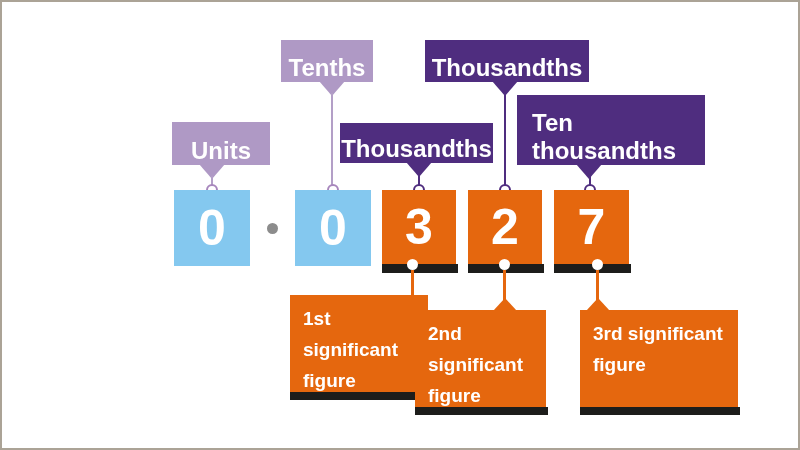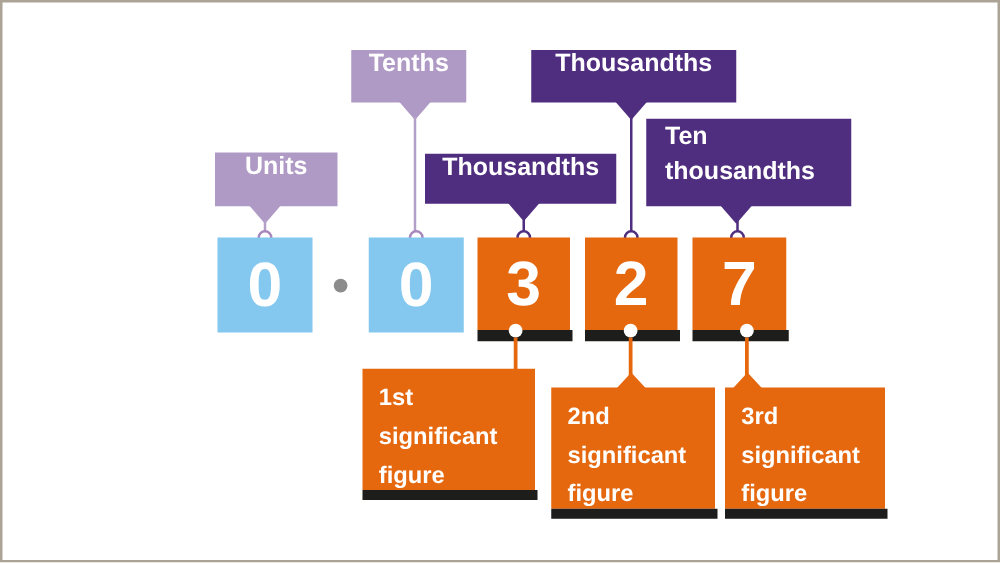--- a/index.html
+++ b/index.html
@@ -3,22 +3,22 @@
 <meta charset="utf-8">
 <style>
   html,body{margin:0;padding:0;background:#fff;}
   .canvas{
     position:relative;width:800px;height:450px;box-sizing:border-box;
     background:#ffffff;border:2px solid #aba396;overflow:hidden;
     font-family:"Liberation Sans","DejaVu Sans",sans-serif;
   }
   
   .callout{
-    position:absolute;display:flex;align-items:flex-start;justify-content:center;
-    color:#fff;font-weight:bold;font-size:20px;box-sizing:border-box;
+    position:absolute;display:flex;align-items:flex-end;justify-content:center;
+    color:#fff;font-weight:bold;font-size:24px;box-sizing:border-box;
   }
   .callout.light{background:#af99c5;}
   .callout.dark{background:#4f2d7f;}
   .callout.left-text{justify-content:flex-start;text-align:left;padding-left:15px;line-height:28px;}
   
   .tail-down{position:absolute;width:0;height:0;border-left:13px solid transparent;border-right:13px solid transparent;}
   .tail-down.light{border-top:15px solid #af99c5;}
   .tail-down.dark{border-top:15px solid #4f2d7f;}
   .tail-up{position:absolute;width:0;height:0;border-left:12px solid transparent;border-right:12px solid transparent;border-bottom:13px solid #e5670e;}
   
@@ -75,21 +75,21 @@
   <div class="vline dark" style="left:416px;top:172px;height:12px"></div>
   <div class="node dark" style="left:411px;top:182px"></div>
 
   <div class="callout dark" style="left:423px;top:38px;width:164px;height:42px">
     <span>Thousandths</span>
   </div>
   <div class="tail-down dark" style="left:490px;top:79px"></div>
   <div class="vline dark" style="left:502px;top:91px;height:93px"></div>
   <div class="node dark" style="left:497px;top:182px"></div>
 
-  <div class="callout dark left-text" style="left:515px;top:93px;width:164px;height:70px">
+  <div class="callout dark left-text" style="left:515px;top:93px;width:188px;height:70px">
     <span>Ten thousandths</span>
   </div>
   <div class="tail-down dark" style="left:574px;top:162px"></div>
   <div class="vline dark" style="left:587px;top:174px;height:10px"></div>
   <div class="node dark" style="left:582px;top:182px"></div>
 
   <div class="digit blue" style="left:172px;top:188px;width:76px;height:76px">
     <span>0</span>
   </div>
 
@@ -124,23 +124,23 @@
 
   <div class="tail-up" style="left:399px;top:296px"></div>
   <div class="tail-up" style="left:491px;top:296px"></div>
   <div class="tail-up" style="left:584px;top:296px"></div>
 
   <div class="sigbox" style="left:288px;top:293px;width:138px;height:97px">
     <span>1st significant figure</span>
     <div class="strip"></div>
   </div>
 
-  <div class="sigbox" style="left:439px;top:308px;width:131px;height:97px">
+  <div class="sigbox" style="left:413px;top:308px;width:131px;height:97px">
     <span>2nd significant figure</span>
     <div class="strip"></div>
   </div>
 
-  <div class="sigbox" style="left:578px;top:308px;width:128px;height:97px">
+  <div class="sigbox" style="left:578px;top:308px;width:158px;height:97px">
     <span>3rd significant figure</span>
     <div class="strip"></div>
   </div>
 
 </div>
 
 </body></html>

